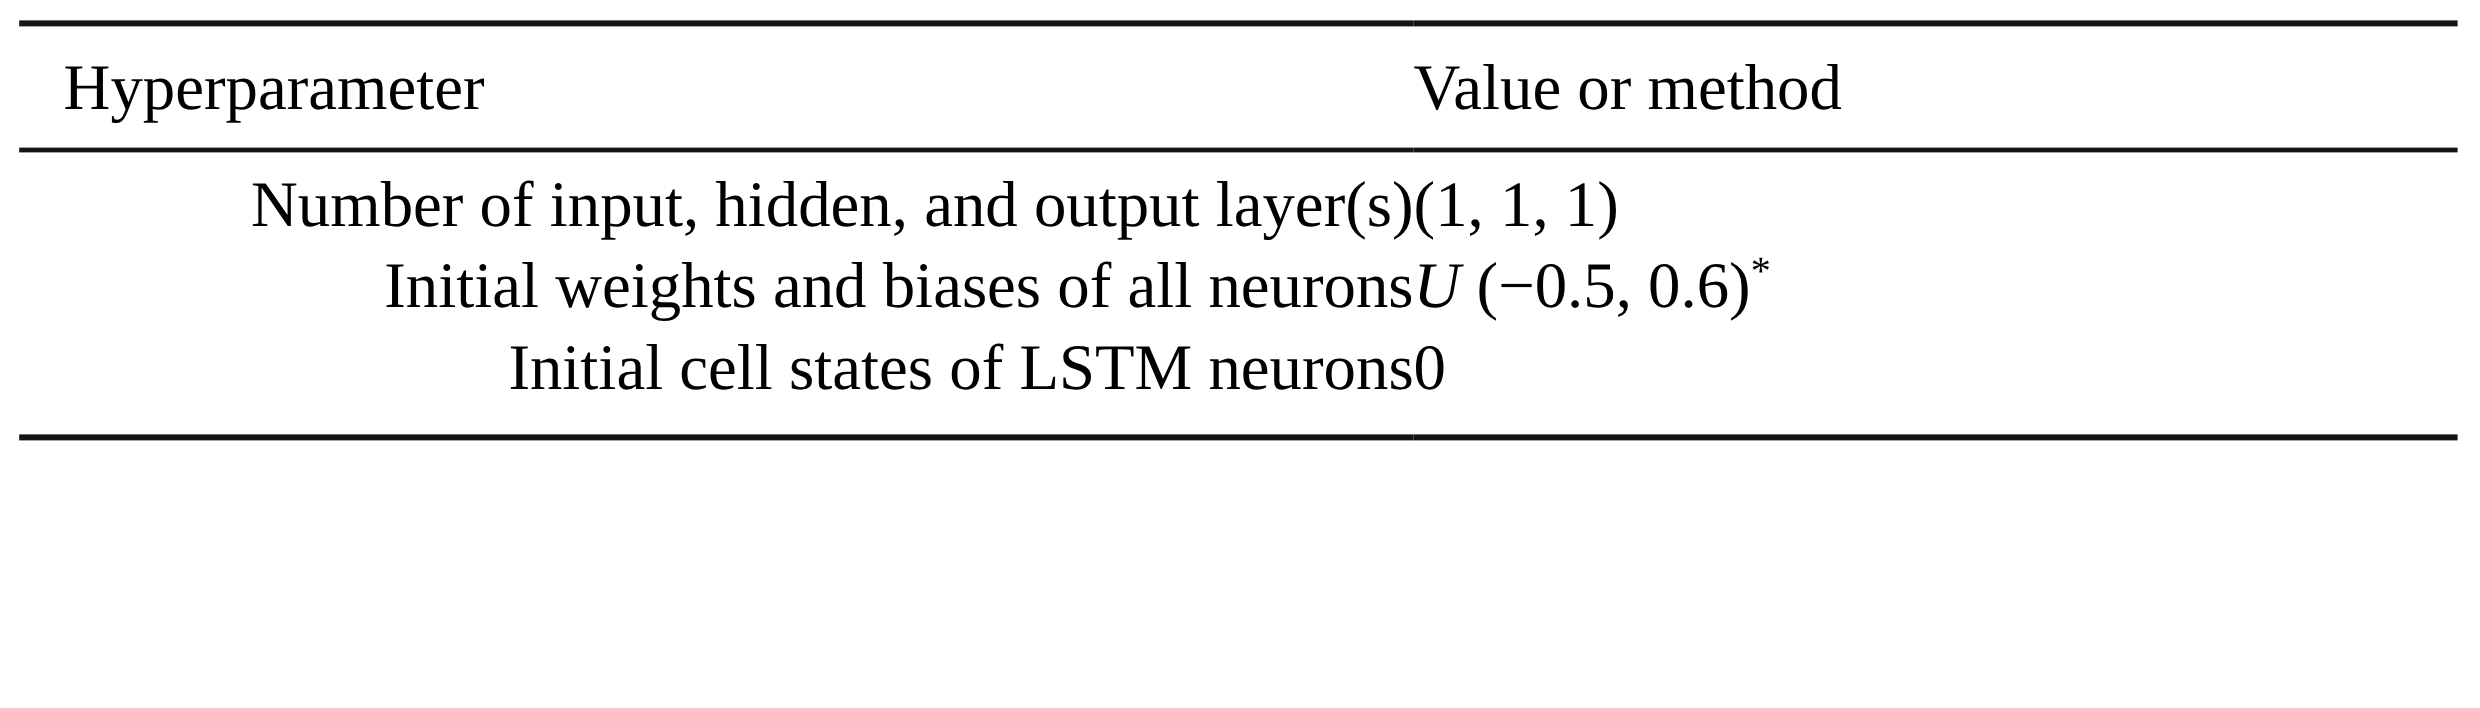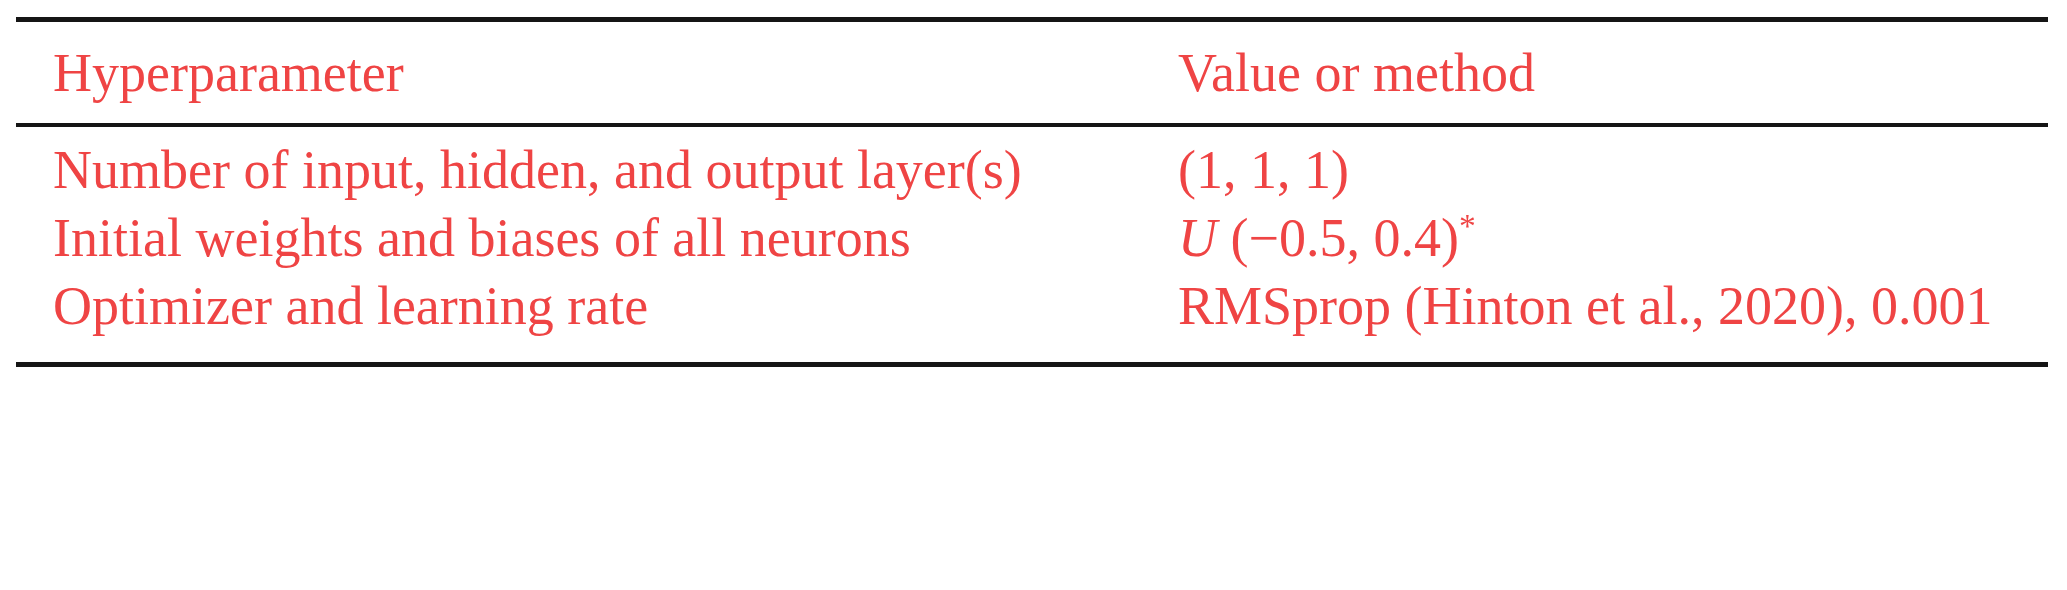--- a/index.html
+++ b/index.html
@@ -20,21 +20,21 @@
     top: 17px;
     width: 2032px;
   }
   table.paper-table {
     width: 100%;
     border-collapse: collapse;
     table-layout: fixed;
     border-top: 5px solid #151515;
     border-bottom: 5px solid #151515;
     font-size: 54px;
-    color: #ef4444;
+    color: #000000;
   }
   col.c-param { width: 1162px; }
   col.c-value { width: 870px; }
 
   table.paper-table thead th {
     font-weight: normal;
     text-align: left;
     vertical-align: middle;
     height: 101px;
     padding: 0;
@@ -42,21 +42,21 @@
     white-space: nowrap;
   }
   table.paper-table thead th.param-head { padding-left: 37px; }
 
   table.paper-table tbody td {
     padding: 0;
     line-height: 68px;
     vertical-align: top;
     white-space: nowrap;
   }
-  table.paper-table tbody td.param-cell { padding-left: 37px; }
+  table.paper-table tbody td.param-cell { padding-left: 37px; text-align: right; }
   table.paper-table tbody tr:first-child td { padding-top: 9px; }
   table.paper-table tbody tr:last-child td { padding-bottom: 22px; }
 
   .seg-italic { font-style: italic; }
   sup.seg-superscript {
     font-size: 62%;
     vertical-align: super;
     line-height: 0;
   }
 </style>
@@ -75,21 +75,21 @@
         <th class="value-head">Value or method</th>
       </tr>
     </thead>
     <tbody>
         <tr>
           <td class="param-cell">Number of input, hidden, and output layer(s)</td>
           <td class="value-cell"><span>(1, 1, 1)</span></td>
         </tr>
         <tr>
           <td class="param-cell">Initial weights and biases of all neurons</td>
-          <td class="value-cell"><span class="seg-italic">U</span><span> (−0.5, 0.4)</span><sup class="seg-superscript">*</sup></td>
+          <td class="value-cell"><span class="seg-italic">U</span><span> (−0.5, 0.6)</span><sup class="seg-superscript">*</sup></td>
         </tr>
         <tr>
-          <td class="param-cell">Optimizer and learning rate</td>
-          <td class="value-cell"><span>RMSprop (Hinton et al., 2020), 0.001</span></td>
+          <td class="param-cell">Initial cell states of LSTM neurons</td>
+          <td class="value-cell"><span>0</span></td>
         </tr>
       </tbody>
   </table>
 </div>
 
 </body></html>

